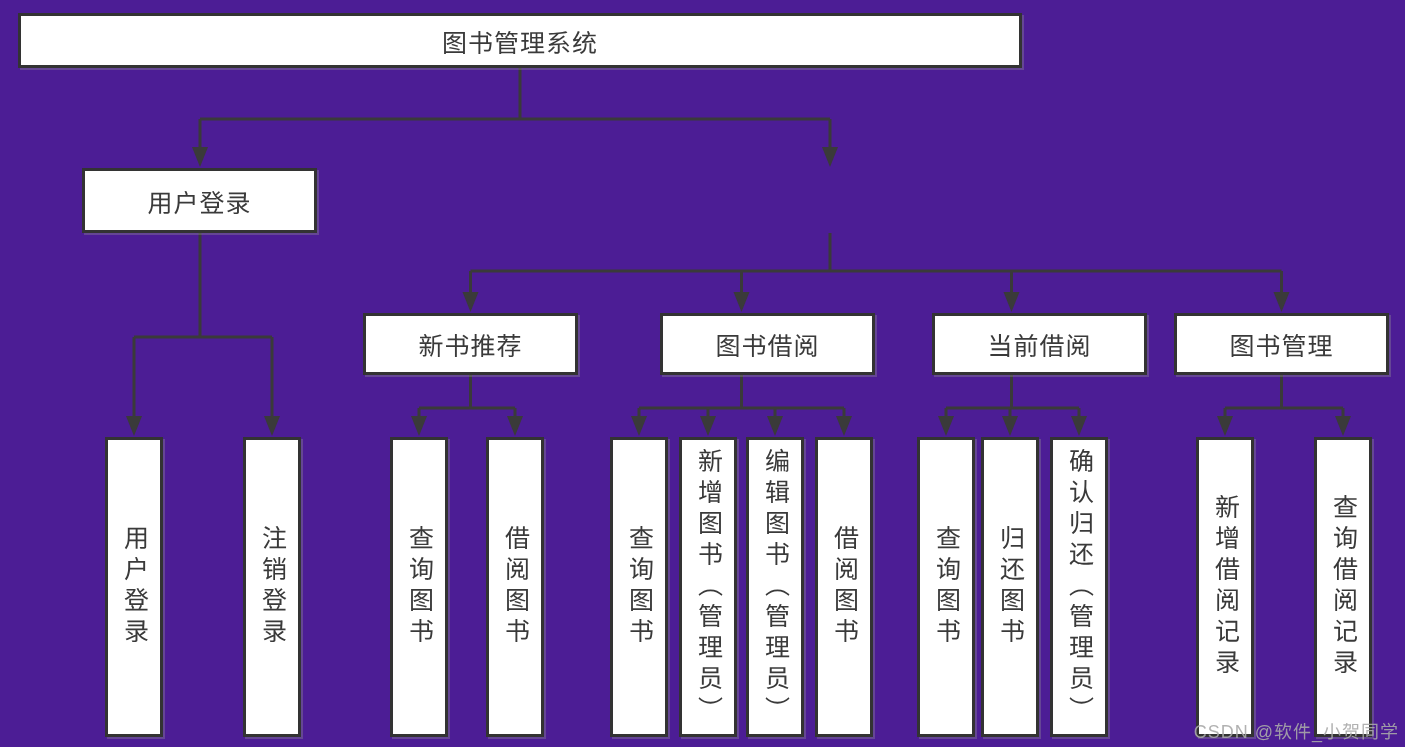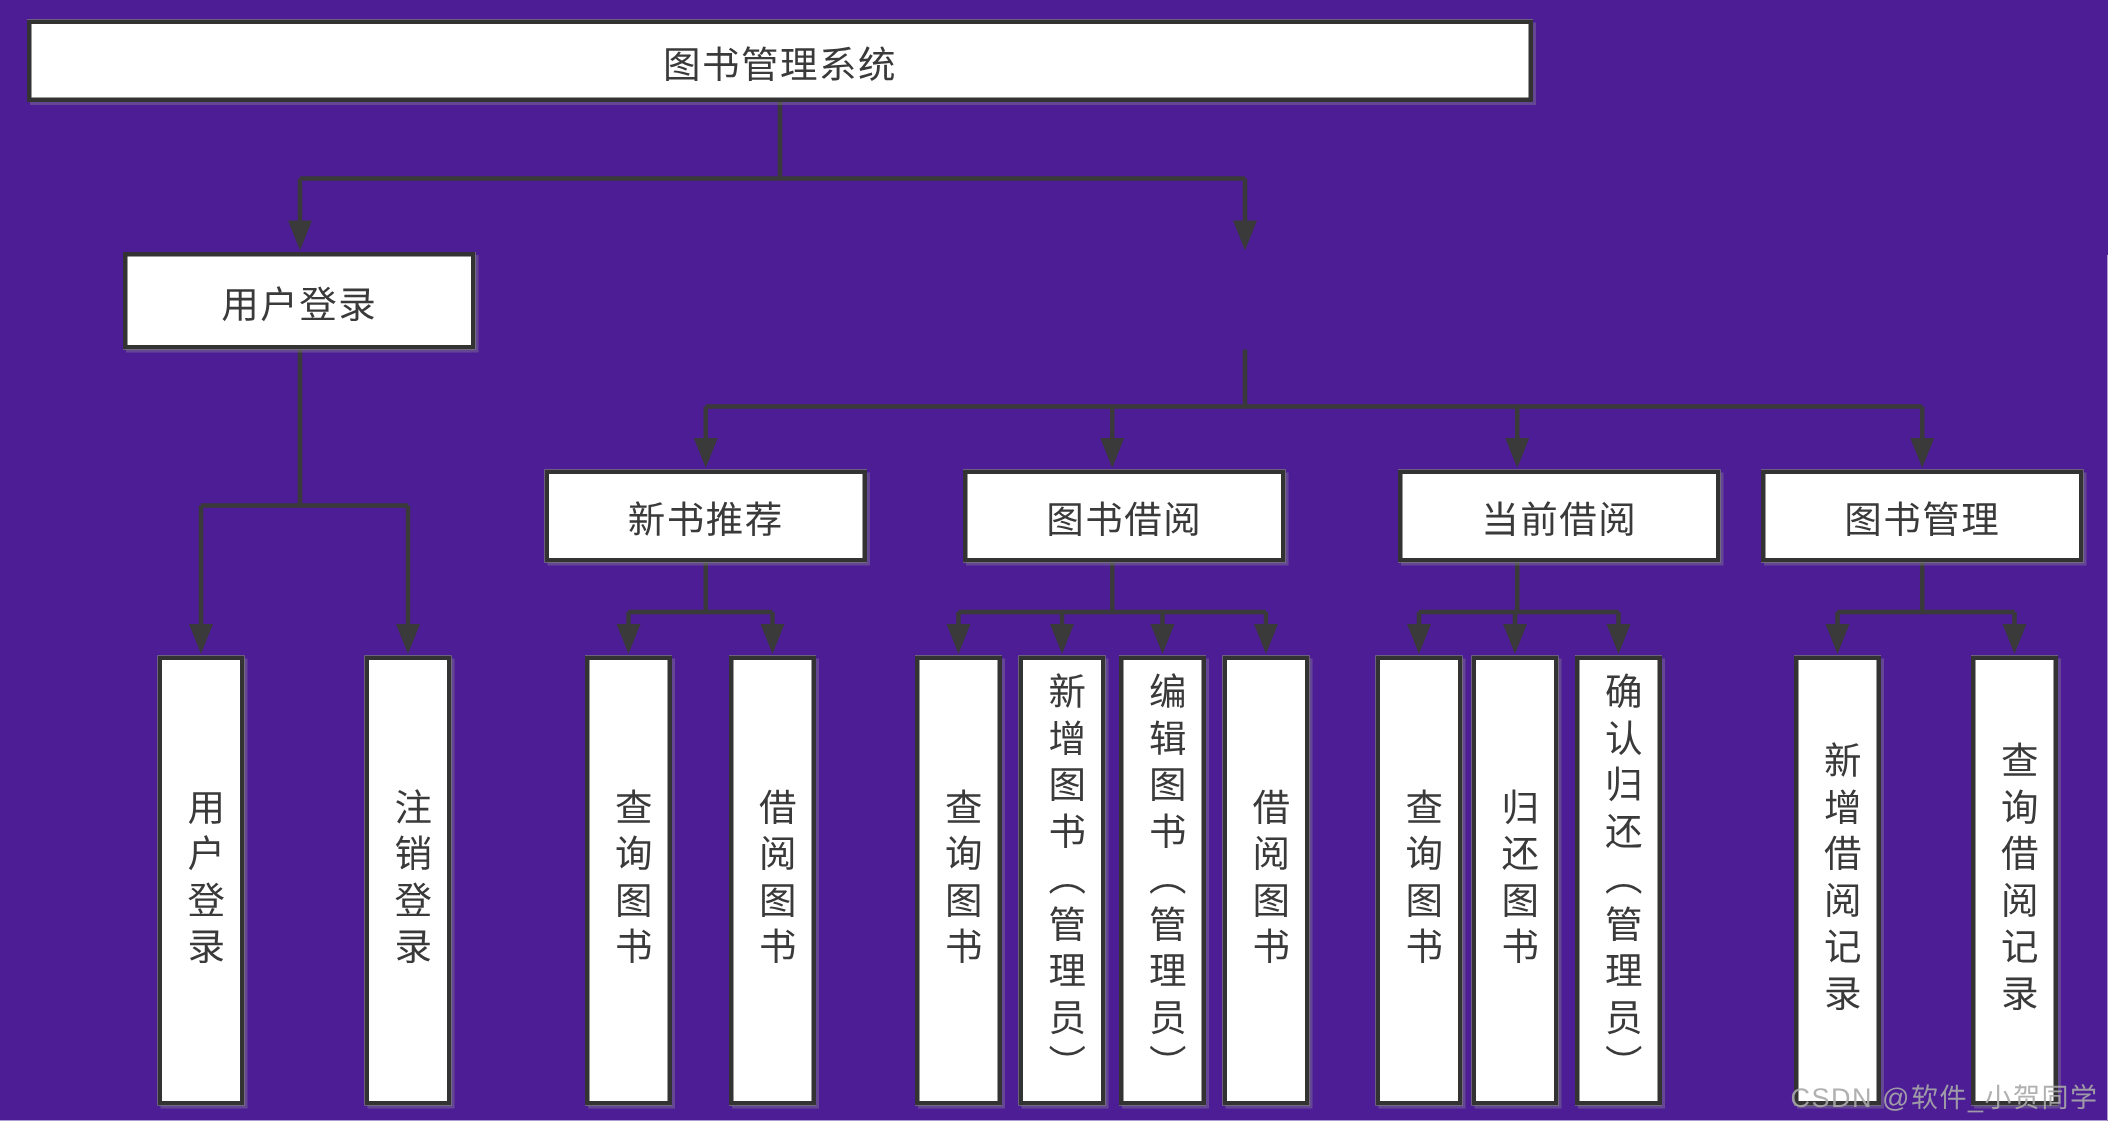--- a/index.html
+++ b/index.html
@@ -46,21 +46,21 @@
     letter-spacing: 6px;
   }
   
   .n-root   { left: 18px;   top: 13px;  width: 1004px; height: 55px; }
   
   .n-l2a    { left: 82px;   top: 168px; width: 235px;  height: 65px; }
   .n-l2b    { left: 712px;  top: 168px; width: 235px;  height: 65px; }
   
   .n-l3     { top: 313px; height: 62px; width: 215px; }
   .n-l3a    { left: 363px; }
-  .n-l3b    { left: 642px; }
+  .n-l3b    { left: 660px; }
   .n-l3c    { left: 932px; }
   .n-l3d    { left: 1174px; }
   
   .leaf     { top: 437px; height: 300px; width: 58px; }
   .n-a1 { left: 105px; }
   .n-a2 { left: 243px; }
   .n-b1 { left: 390px; }
   .n-b2 { left: 486px; }
   .n-c1 { left: 610px; }
   .n-c2 { left: 679px; }

